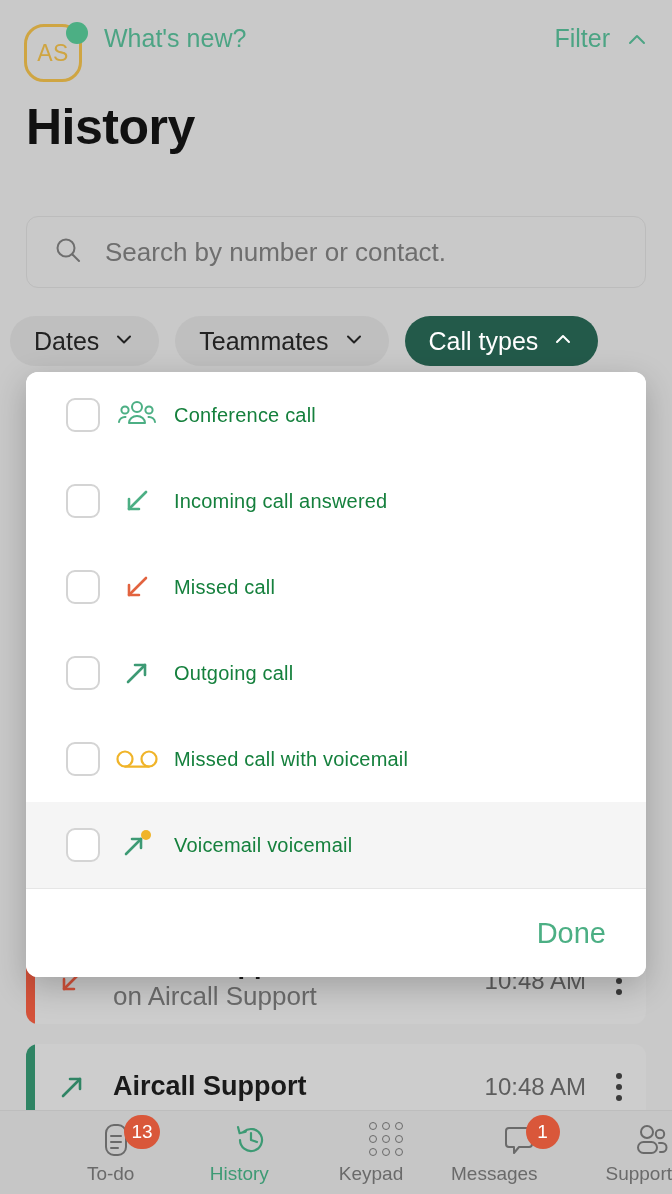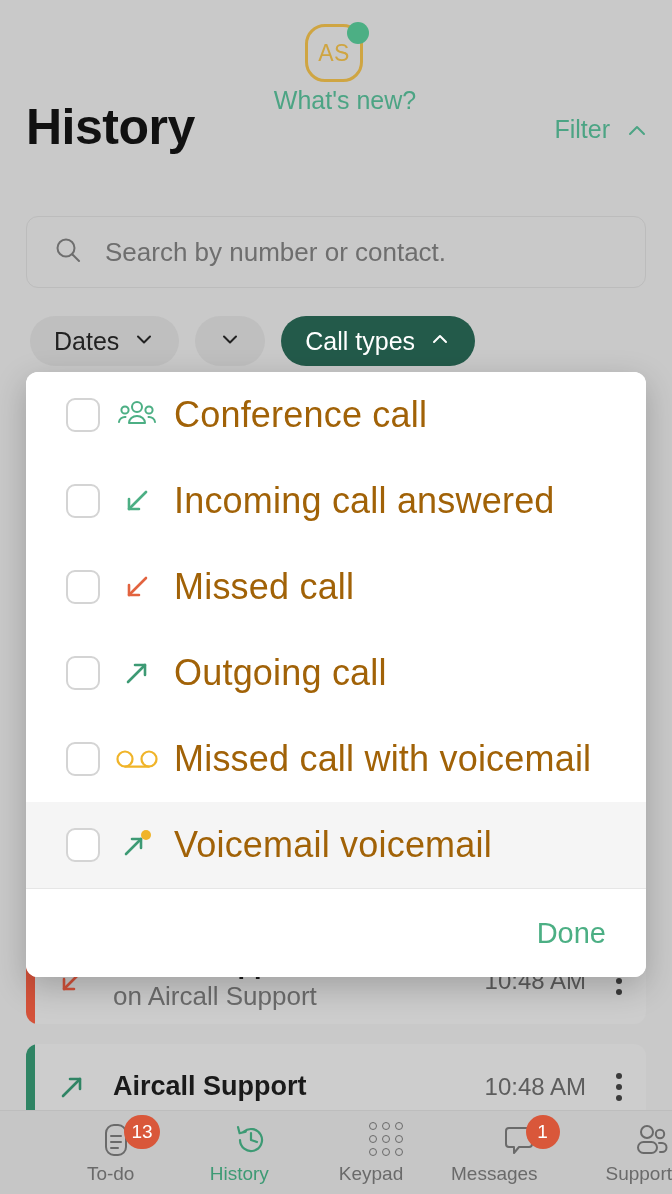--- a/index.html
+++ b/index.html
@@ -13,21 +13,21 @@
     position: relative;
     width: 672px; height: 1194px;
     background: #c9c9c9;
   }
 
   
   .bg-layer { position: absolute; inset: 0; }
 
   .topbar {
     position: absolute; top: 24px; left: 24px; right: 24px; height: 60px;
-    display: flex; align-items: center; flex-direction: column;
+    display: flex; align-items: flex-start;
   }
   .avatar-wrap { position: relative; width: 62px; height: 62px; flex: none; }
   .avatar {
     width: 58px; height: 58px;
     border: 3px solid #cfa542;
     border-radius: 20px;
     display: flex; align-items: center; justify-content: center;
     color: #cfa542; font-size: 23px; letter-spacing: .5px;
   }
   .presence-dot {
@@ -51,21 +51,21 @@
   }
 
   .search-box {
     position: absolute; top: 216px; left: 26px; right: 26px; height: 72px;
     border: 1px solid #bcbcbc; border-radius: 12px;
     display: flex; align-items: center; padding: 0 26px; gap: 22px;
     background: transparent;
   }
   .search-ph { color: #6e6e6e; font-size: 26px; }
 
-  .chips { position: absolute; top: 316px; left: 30px; display: flex; gap: 16px; }
+  .chips { position: absolute; top: 316px; left: 10px; display: flex; gap: 16px; }
   .chip {
     height: 50px; border-radius: 25px; padding: 0 24px;
     display: flex; align-items: center; gap: 14px;
     background: #bfbfbf; color: #222; font-size: 25px;
   }
   .chip.active { background: #235a4a; color: #fff; }
 
   
   .call-row {
     position: absolute; left: 26px; right: 26px; height: 86px;
@@ -91,21 +91,21 @@
   .opt {
     display: flex; align-items: center; height: 86px; padding-left: 40px;
     background: #fff;
   }
   .opt.highlight { background: #f5f5f5; }
   .cbox {
     width: 34px; height: 34px; border: 2px solid #d4d4d4; border-radius: 9px;
     flex: none; background: #fff;
   }
   .opt-icon { width: 74px; display: flex; justify-content: center; align-items: center; flex: none; }
-  .opt-label { font-size: 36px; color: #a16207; letter-spacing: .2px; }
+  .opt-label { font-size: 20px; color: #15803d; letter-spacing: .2px; }
 
   .panel-divider { height: 1px; background: #e6e6e6; }
   .panel-footer { height: 88px; display: flex; align-items: center; justify-content: flex-end; padding-right: 40px; background:#fff; }
   .done-btn { color: #4caf84; font-size: 29px; }
 
   
   .bottom-nav {
     position: absolute; left: 0; right: 0; bottom: 0; height: 84px;
     background: #c6c6c6;
     display: flex; align-items: center;
@@ -165,20 +165,21 @@
     <div class="chips">
       <div class="chip">
         <span>Dates</span>
         <span>
           <svg width="22" height="22" viewBox="0 0 22 22">
               <path d="M5 8.5 L11 14.5 L17 8.5" fill="none" stroke="#222" stroke-width="2" stroke-linecap="round" stroke-linejoin="round"></path>
             </svg>
         </span>
       </div>
       <div class="chip">
+        <span>Teammates</span>
         <span>
           <svg width="22" height="22" viewBox="0 0 22 22">
               <path d="M5 8.5 L11 14.5 L17 8.5" fill="none" stroke="#222" stroke-width="2" stroke-linecap="round" stroke-linejoin="round"></path>
             </svg>
         </span>
       </div>
       <div class="chip active">
         <span>Call types</span>
         <span>
           <svg width="22" height="22" viewBox="0 0 22 22">

